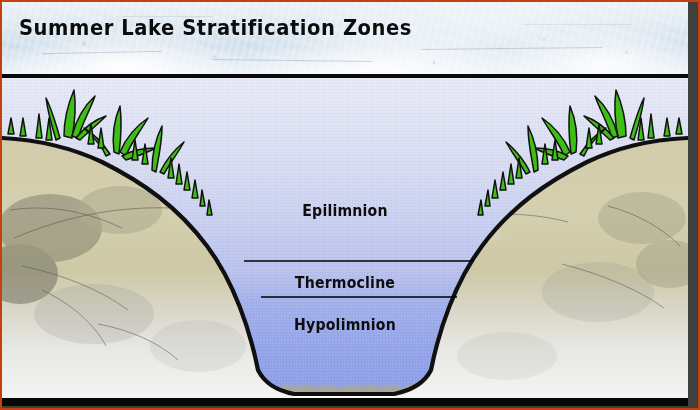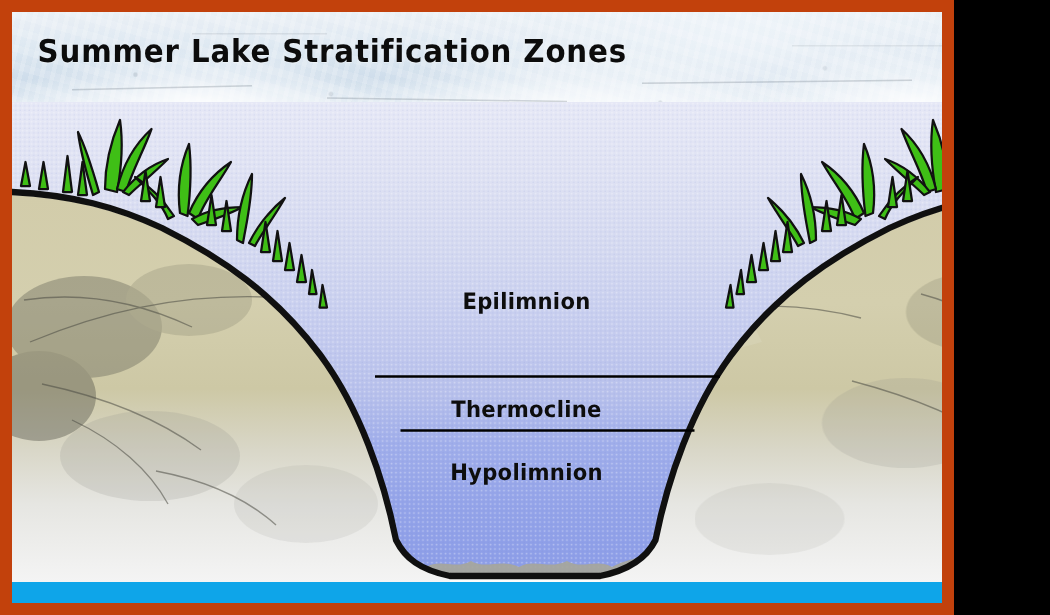--- a/index.html
+++ b/index.html
@@ -1,21 +1,21 @@
 <!DOCTYPE html>
 <html><head>
 <meta charset="utf-8">
 <style>
   html,body{margin:0;padding:0;background:#000;}
   body{width:700px;height:410px;overflow:hidden;font-family:"DejaVu Sans",sans-serif;}
 
   .frame{
-    position:relative;width:636px;height:410px;
-    background:#0ea5e9;box-sizing:border-box;
-    border:8px solid #c2410c;
+    position:relative;width:700px;height:410px;
+    background:#404040;box-sizing:border-box;
+    border:2px solid #c2410c;
     overflow:hidden;
   }
 
   
   .header{
     position:absolute;left:0;top:0;width:686px;height:72px;
     overflow:hidden;
     background:
       radial-gradient(ellipse 180px 60px at 18% 90%, rgba(255,255,255,.95), rgba(255,255,255,0) 70%),
       radial-gradient(ellipse 220px 70px at 55% 100%, rgba(255,255,255,.9), rgba(255,255,255,0) 72%),
@@ -56,21 +56,21 @@
     transform:scaleX(.93);transform-origin:left center;
     text-shadow:0 1px 0 rgba(255,255,255,.35);
   }
 
   .header-rule{
     position:absolute;left:0;top:72px;width:686px;height:4px;background:#0a0a0a;
   }
 
   
   .scene{
-    position:absolute;left:0;top:60px;width:686px;height:320px;overflow:hidden;
+    position:absolute;left:0;top:76px;width:686px;height:320px;overflow:hidden;
     background:linear-gradient(180deg,#f2f2ee 0%,#eceae4 22%,#e6e4de 55%,#efefef 100%);
   }
 
   
   .paper{
     position:absolute;left:0;top:0;width:686px;height:320px;
     background:
       linear-gradient(122deg, rgba(255,255,255,.85) 0 14%, rgba(226,226,222,.55) 14% 26%, rgba(255,255,255,.8) 26% 42%, rgba(218,218,214,.5) 42% 52%, rgba(252,252,250,.85) 52% 70%, rgba(224,224,220,.5) 70% 80%, rgba(250,250,248,.8) 80% 100%),
       linear-gradient(62deg, rgba(255,255,255,.55) 0 18%, rgba(210,210,206,.35) 18% 30%, rgba(255,255,255,.6) 30% 48%, rgba(214,214,210,.3) 48% 60%, rgba(255,255,255,.55) 60% 100%);
   }

